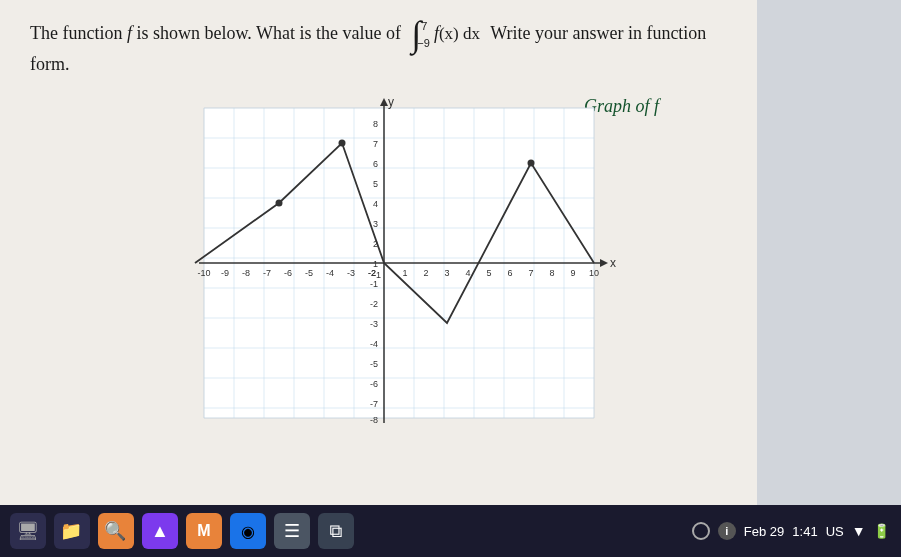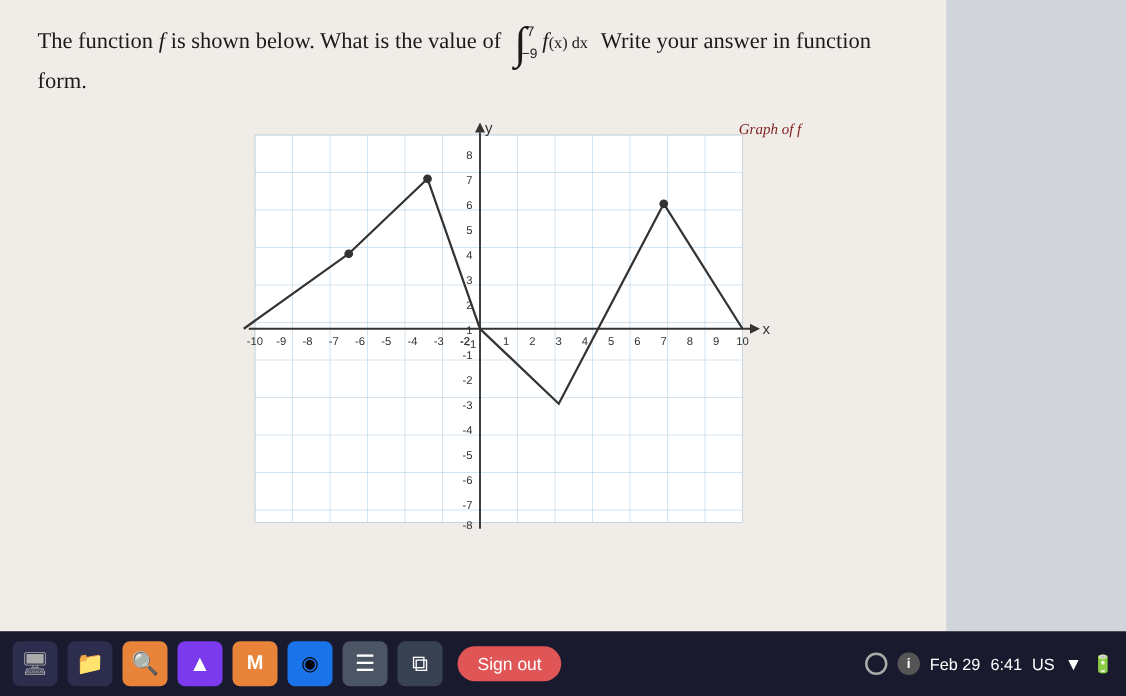--- a/index.html
+++ b/index.html
@@ -125,26 +125,26 @@
 </head>
 <body>
 
 <div class="main-content">
   <div class="question-text">
     <span>The function </span><span style="font-style:italic;">f</span><span> is shown below. What is the value of</span>
     <span style="display:inline-block; vertical-align:middle; margin: 0 6px;">
       <span style="font-size:36px; line-height:0.8; vertical-align:middle;">∫</span><span style="display:inline-flex; flex-direction:column; vertical-align:middle; margin-left:-4px; margin-right:4px; font-size:12px; font-family:Arial,sans-serif;">
           <sup style="font-size:11px; margin-left:4px;">7</sup>
           <sub style="font-size:11px;">−9</sub>
-        </span><span style="font-style:italic; font-size:18px;">f</span><span style="font-size:13px;">(x) dx</span>
+        </span><span style="font-style:italic; font-size:18px;">f</span><span style="font-size:17px;">(x) dx</span>
     </span><span> Write your answer in function form.</span>
   </div>
 
   <div class="graph-area">
-    <div style="position:absolute; top:8px; right:96px; font-size:12px; font-style:italic; color:#7f1d1d;">
+    <div style="position:absolute; top:8px; right:78px; font-size:18px; font-style:italic; color:#14532d;">
       Graph of <em>f</em>
     </div>
     <div class="graph-container">
       <svg class="graph-svg" viewBox="0 0 480 360">
 
         <rect x="60" y="10" width="390" height="310" fill="white" stroke="#ccc" stroke-width="0.5"></rect>
 
         <line x1="60" y1="10" x2="60" y2="320" stroke="#b8d4e8" stroke-width="0.5"></line>
         <line x1="90" y1="10" x2="90" y2="320" stroke="#b8d4e8" stroke-width="0.5"></line>
         <line x1="120" y1="10" x2="120" y2="320" stroke="#b8d4e8" stroke-width="0.5"></line>
@@ -256,24 +256,23 @@
   <div class="taskbar-icon" style="background:#1a73e8;">
     <span style="font-size:16px;">◉</span>
   </div>
   <div class="taskbar-icon gray">
     <span>☰</span>
   </div>
   <div class="taskbar-icon screen">
     <span>⧉</span>
   </div>
 
-  <button class="sign-out-btn">Sign out</button>
 
   <div class="taskbar-right">
     <span class="taskbar-circle"></span>
     <span class="taskbar-info">i</span>
     <span>Feb 29</span>
-    <span>6:41</span>
+    <span>1:41</span>
     <span>US</span>
     <span style="font-size:14px;">▼</span>
     <span style="font-size:14px;">🔋</span>
   </div>
 </div>
 
 </body></html>

